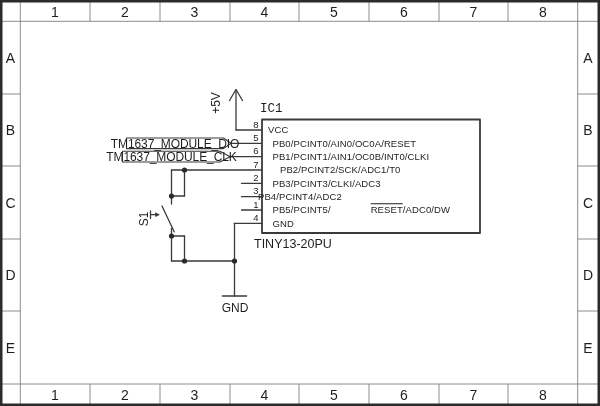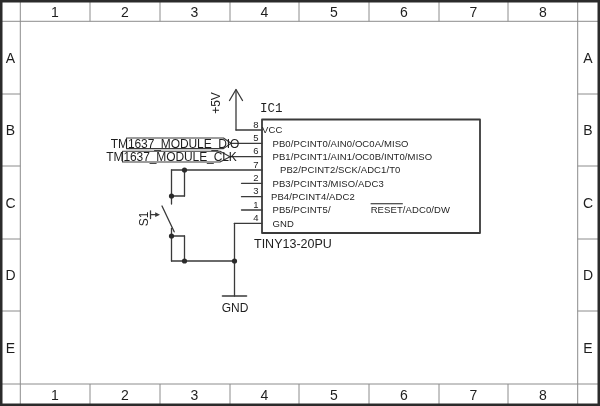--- a/index.html
+++ b/index.html
@@ -160,22 +160,22 @@
 
   <div class="t ty pin-num" style="left:219.5px;top:124.5px;">8</div>
   <div class="t ty pin-num" style="left:219.5px;top:137.8px;">5</div>
   <div class="t ty pin-num" style="left:219.5px;top:151.2px;">6</div>
   <div class="t ty pin-num" style="left:219.5px;top:164.5px;">7</div>
   <div class="t ty pin-num" style="left:219.5px;top:177.8px;">2</div>
   <div class="t ty pin-num" style="left:219.5px;top:191.2px;">3</div>
   <div class="t ty pin-num" style="left:219.5px;top:204.5px;">1</div>
   <div class="t ty pin-num" style="left:219.5px;top:217.8px;">4</div>
 
-  <div class="t ty pin-label" style="left:262px;top:130.2px;text-align:center;">VCC</div>
-  <div class="t ty pin-label" style="left:272.5px;top:143.5px;">PB0/PCINT0/AIN0/OC0A/MISO</div>
-  <div class="t ty pin-label" style="left:272.5px;top:156.9px;">PB1/PCINT1/AIN1/OC0B/INT0/MISO</div>
+  <div class="t ty pin-label" style="left:268px;top:130.2px;text-align:center;">VCC</div>
+  <div class="t ty pin-label" style="left:272.5px;top:143.5px;">PB0/PCINT0/AIN0/OC0A/RESET</div>
+  <div class="t ty pin-label" style="left:272.5px;top:156.9px;">PB1/PCINT1/AIN1/OC0B/INT0/CLKI</div>
   <div class="t ty pin-label" style="left:280px;top:170.2px;">PB2/PCINT2/SCK/ADC1/T0</div>
-  <div class="t ty pin-label" style="left:272.5px;top:183.5px;">PB3/PCINT3/MISO/ADC3</div>
-  <div class="t ty pin-label" style="left:271px;top:196.9px;text-align:center;">PB4/PCINT4/ADC2</div>
+  <div class="t ty pin-label" style="left:272.5px;top:183.5px;">PB3/PCINT3/CLKI/ADC3</div>
+  <div class="t ty pin-label" style="left:258px;top:196.9px;text-align:center;">PB4/PCINT4/ADC2</div>
   <div class="t ty pin-label" style="left:272.5px;top:210.2px;"><span>PB5/PCINT5/</span><span class="ov">RESET</span><span>/ADC0/DW</span></div>
   <div class="t ty pin-label" style="left:272.5px;top:223.5px;">GND</div>
 
 </div>
 
 </body></html>

